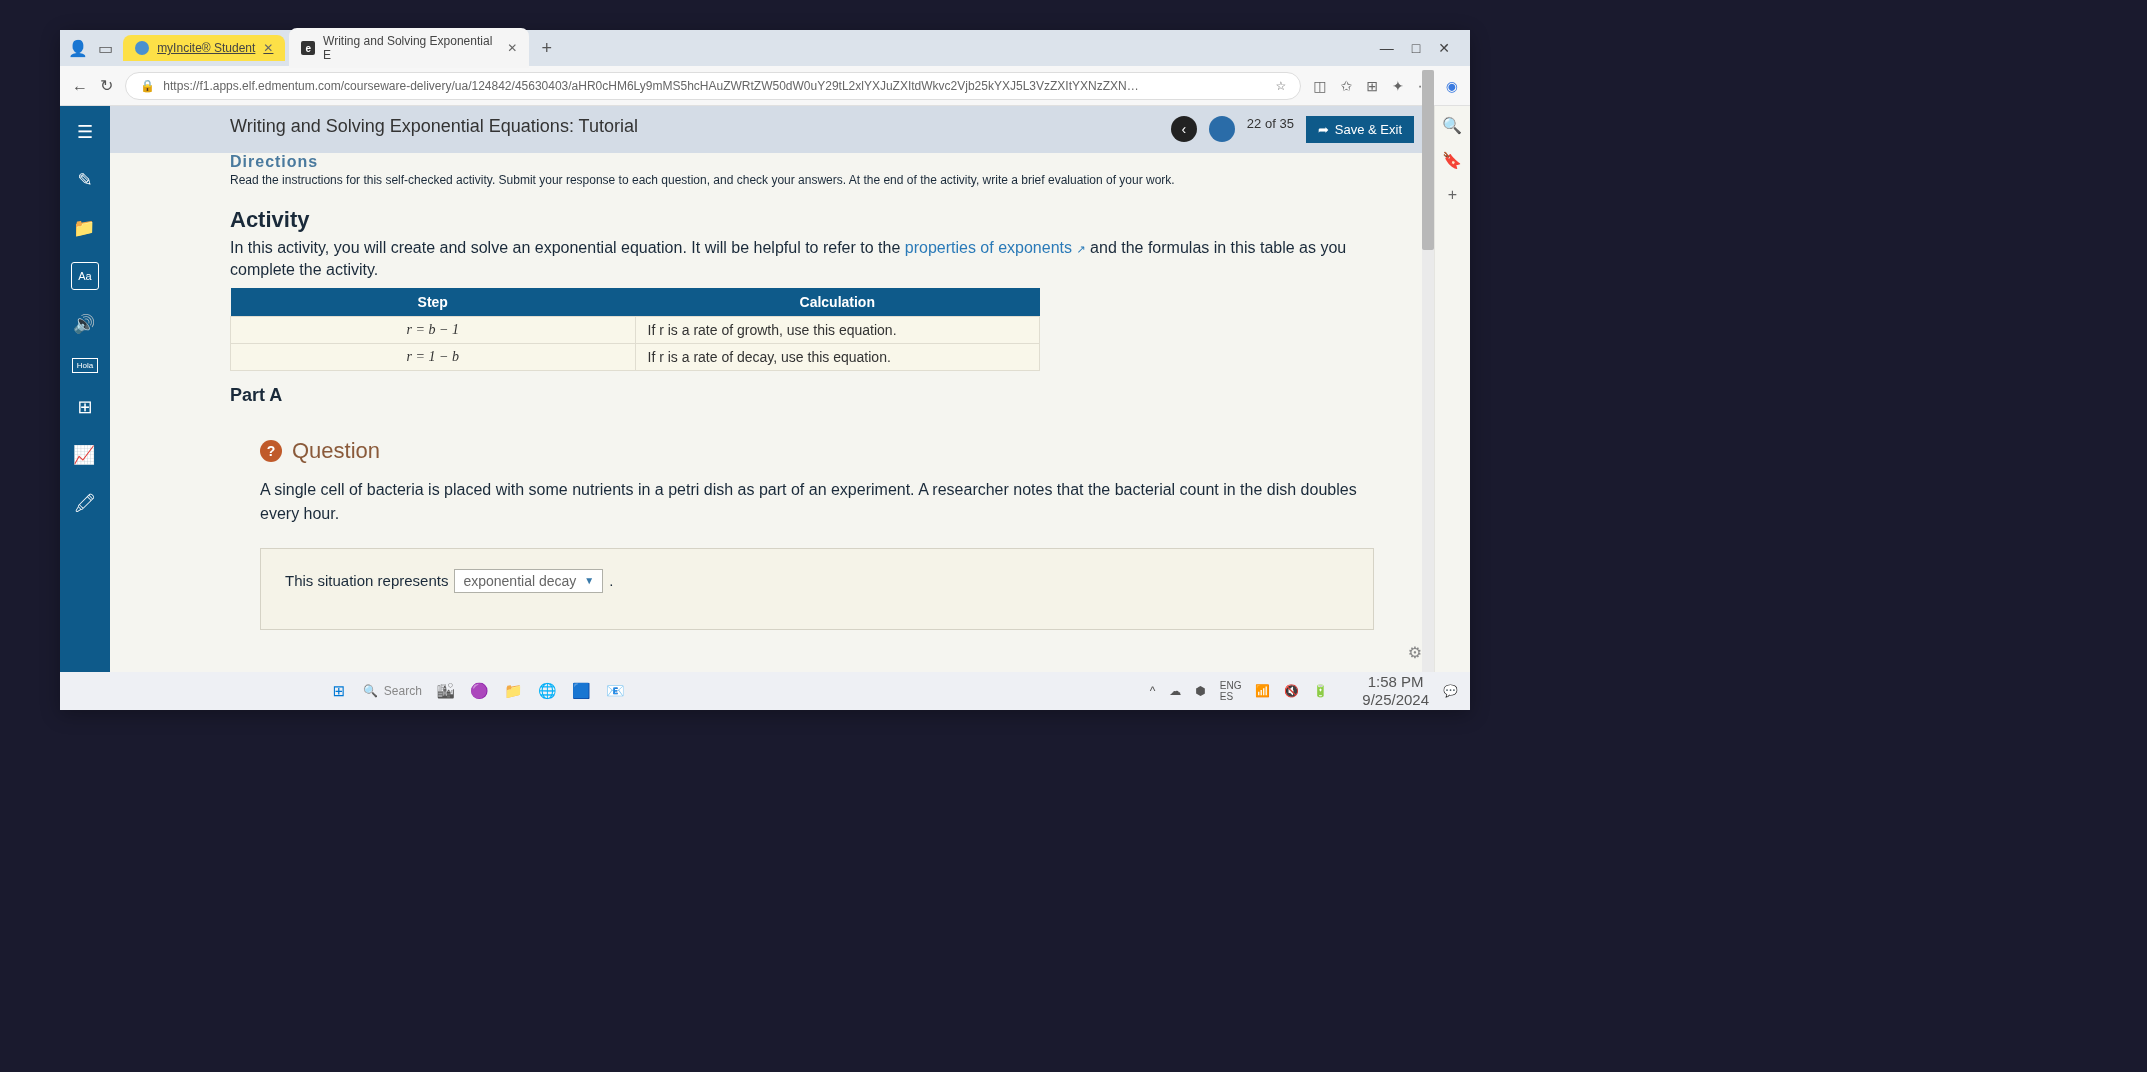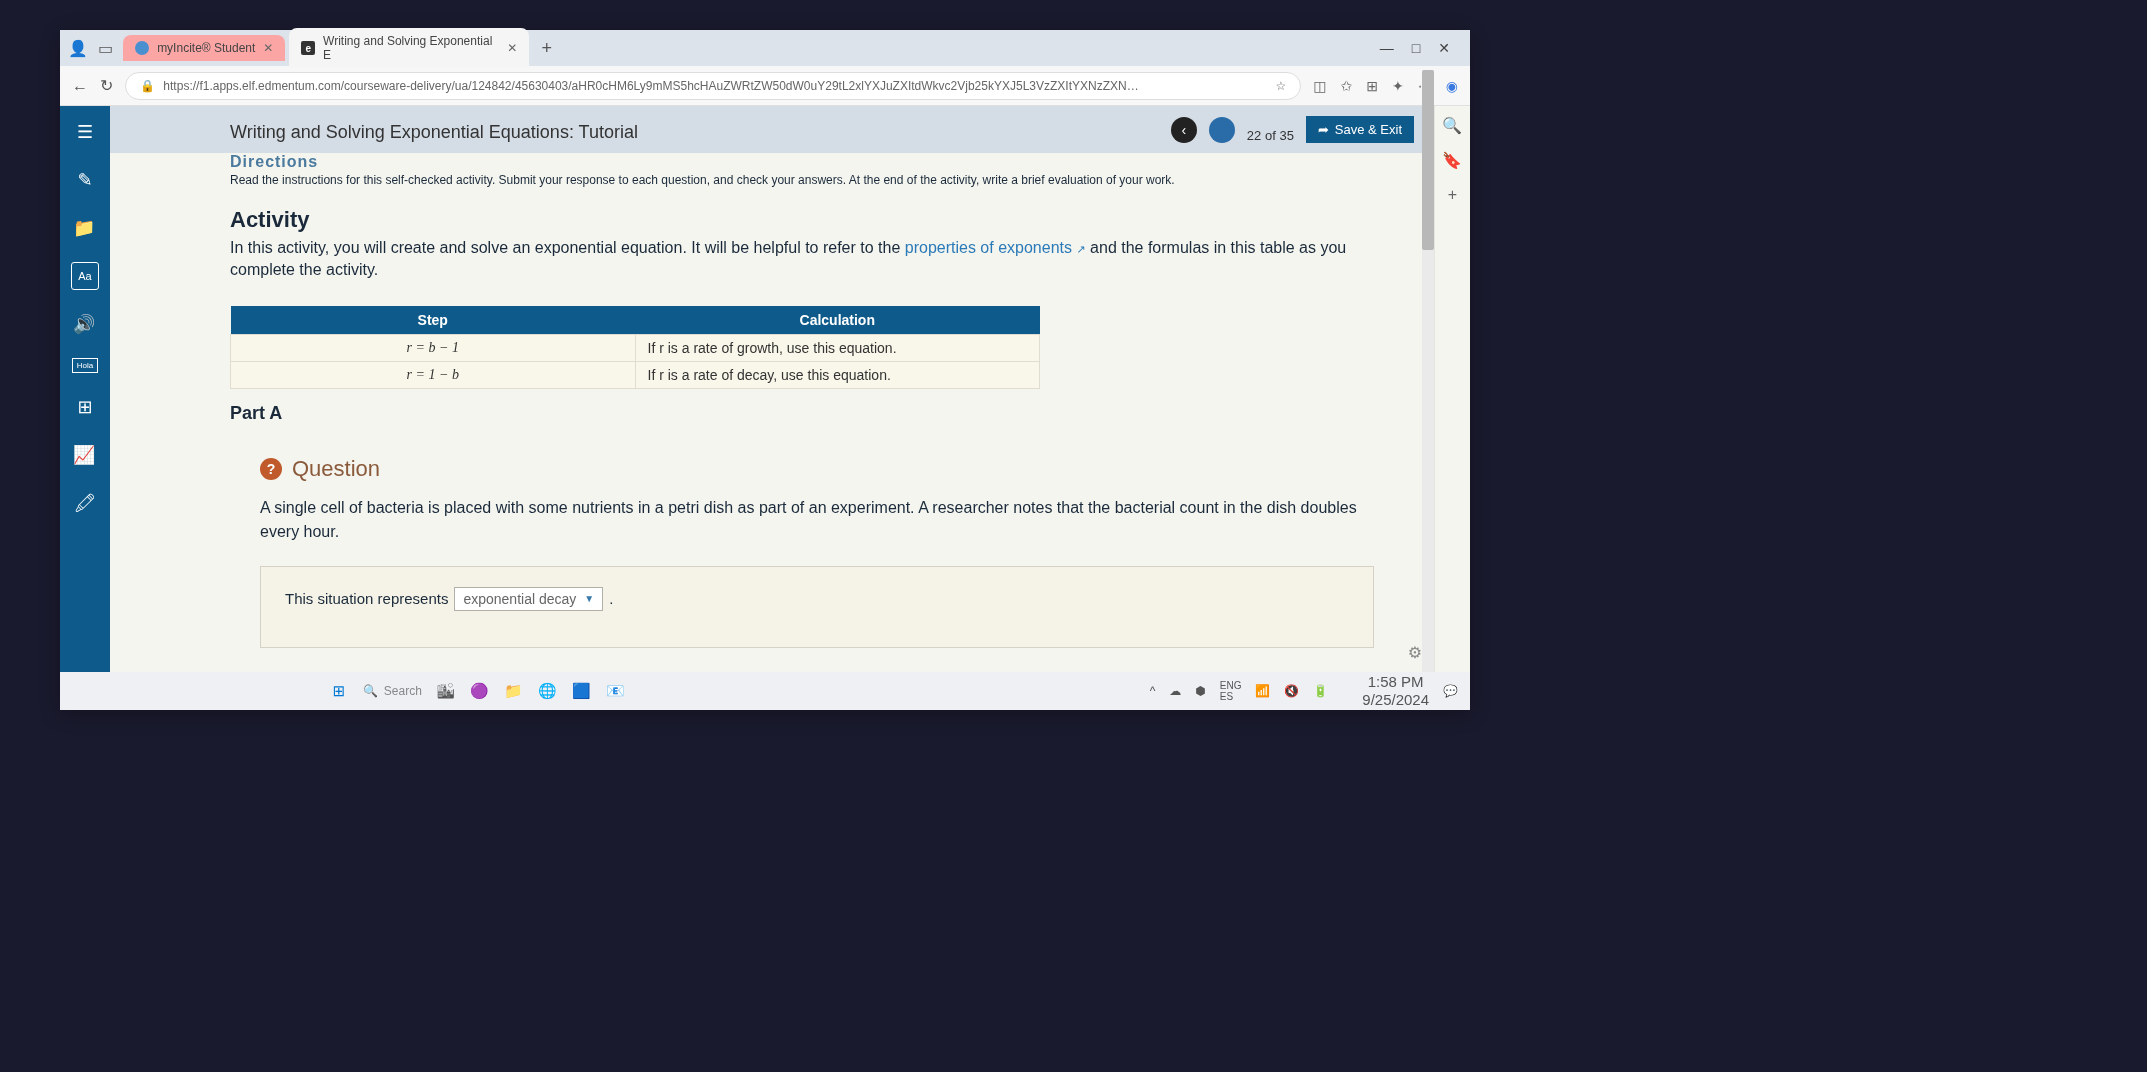--- a/index.html
+++ b/index.html
@@ -36,21 +36,21 @@
       display: flex;
       align-items: center;
       padding: 6px 12px;
       background: #f5f5f5;
       border-radius: 8px 8px 0 0;
       font-size: 12px;
       color: #444;
       gap: 8px;
       max-width: 240px;
     }
-    .tab.inactive { background: #fca5a5; }
+    .tab.inactive { background: #fde047; text-decoration: underline; }
     .tab-icon { width: 14px; height: 14px; border-radius: 2px; }
     .tab-close { color: #666; cursor: pointer; }
     .new-tab-btn { color: #555; font-size: 18px; padding: 0 8px; cursor: pointer; }
     
     .window-controls {
       margin-left: auto;
       display: flex;
       gap: 18px;
       padding-right: 12px;
       color: #444;
@@ -119,21 +119,21 @@
       flex: 1;
       display: flex;
       flex-direction: column;
       background: #f5f5f0;
     }
     
     .lesson-header {
       background: #d4dce6;
       padding: 10px 20px;
       display: flex;
-      align-items: flex-end;
+      align-items: flex-start;
       gap: 12px;
     }
     .lesson-title { font-size: 18px; color: #333; flex: 1; }
     .nav-circle {
       width: 26px; height: 26px;
       border-radius: 50%;
       display: flex; align-items: center; justify-content: center;
       font-size: 14px; color: #fff;
     }
     .nav-circle.dark { background: #222; }
@@ -153,21 +153,21 @@
     
     .lesson-body {
       padding: 0 60px 20px 120px;
       overflow-y: auto;
       font-size: 15px;
       color: #1a2a3a;
     }
     .directions-label { color: #4a7a9e; font-size: 16px; font-weight: 600; letter-spacing: 1px; }
     .directions-text { font-size: 12px; line-height: 1.5; color: #1a2a3a; margin-bottom: 18px; }
     .activity-heading { font-size: 22px; font-weight: 700; color: #1a2a3a; margin-bottom: 4px; }
-    .activity-text { font-size: 16px; line-height: 1.4; margin-bottom: 24px; }
+    .activity-text { font-size: 16px; line-height: 1.4; margin-bottom: 6px; }
     .link { color: #2a7ab8; }
     .ext-icon { color: #2a7ab8; font-size: 11px; }
     
     .equation-table {
       width: 100%;
       max-width: 810px;
       border-collapse: collapse;
       margin-bottom: 14px;
     }
     .equation-table th {

